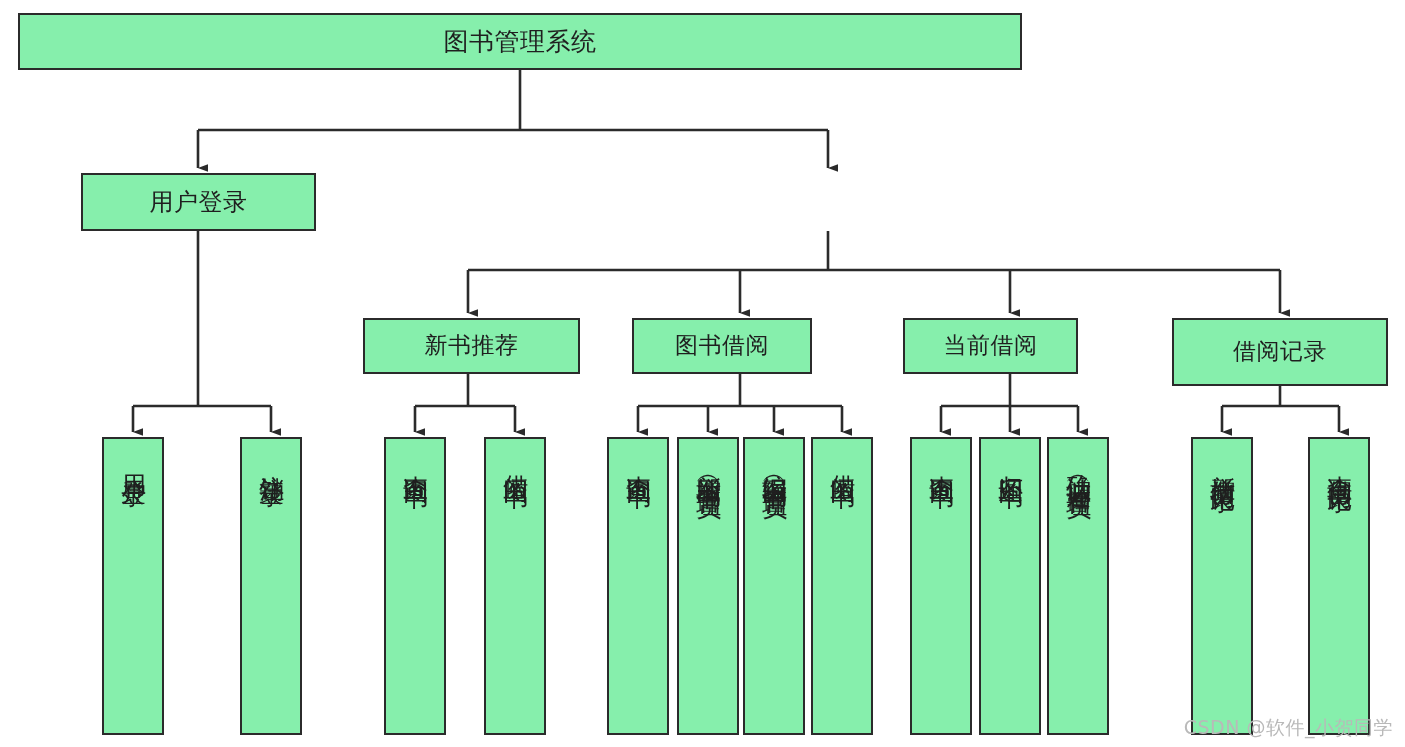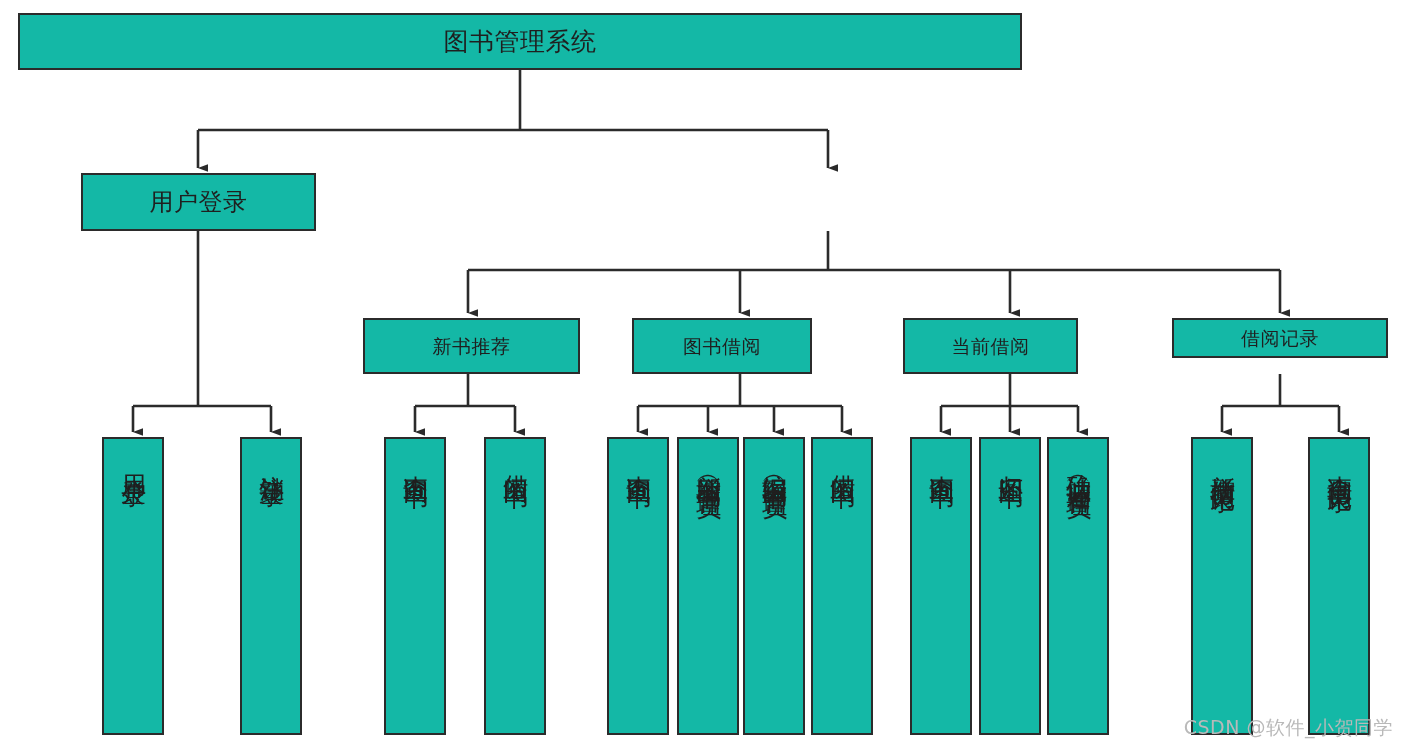--- a/index.html
+++ b/index.html
@@ -21,39 +21,39 @@
     position:absolute;
     left:0; top:0;
     width:1405px; height:747px;
     z-index:1;
   }
   
   .node{
     position:absolute;
     z-index:2;
     box-sizing:border-box;
-    background:#14b8a6;
+    background:#86efac;
     border:2px solid #2b2b2b;
     display:flex;
     align-items:center;
     justify-content:center;
     text-align:center;
   }
   .node .label{
     display:block;
     line-height:1.18;
     color:#1f1f1f;
     letter-spacing:0.5px;
     white-space:nowrap;
   }
   
   .node.root .label{ font-size:25px; }
   
   .node.tier1 .label{ font-size:24px; }
-  .node.tier2 .label{ font-size:19px; }
+  .node.tier2 .label{ font-size:23px; }
   
   .node.leaf{
     align-items:flex-start;
     justify-content:center;
     padding-top:16px;
   }
   .node.leaf .label{
     writing-mode:vertical-rl;
     text-orientation:upright;
     font-size:25px;
@@ -139,21 +139,21 @@
 
   <div class="node tier2" style="left:363px; top:318px; width:217px; height:56px;">
     <span class="label">新书推荐</span>
   </div>
   <div class="node tier2" style="left:632px; top:318px; width:180px; height:56px;">
     <span class="label">图书借阅</span>
   </div>
   <div class="node tier2" style="left:903px; top:318px; width:175px; height:56px;">
     <span class="label">当前借阅</span>
   </div>
-  <div class="node tier2" style="left:1172px; top:318px; width:216px; height:40px;">
+  <div class="node tier2" style="left:1172px; top:318px; width:216px; height:68px;">
     <span class="label">借阅记录</span>
   </div>
 
   <div class="node leaf" style="left:102px; top:437px; width:62px; height:298px;">
     <span class="label">用户登录</span>
   </div>
   <div class="node leaf" style="left:240px; top:437px; width:62px; height:298px;">
     <span class="label">注销登录</span>
   </div>
 

